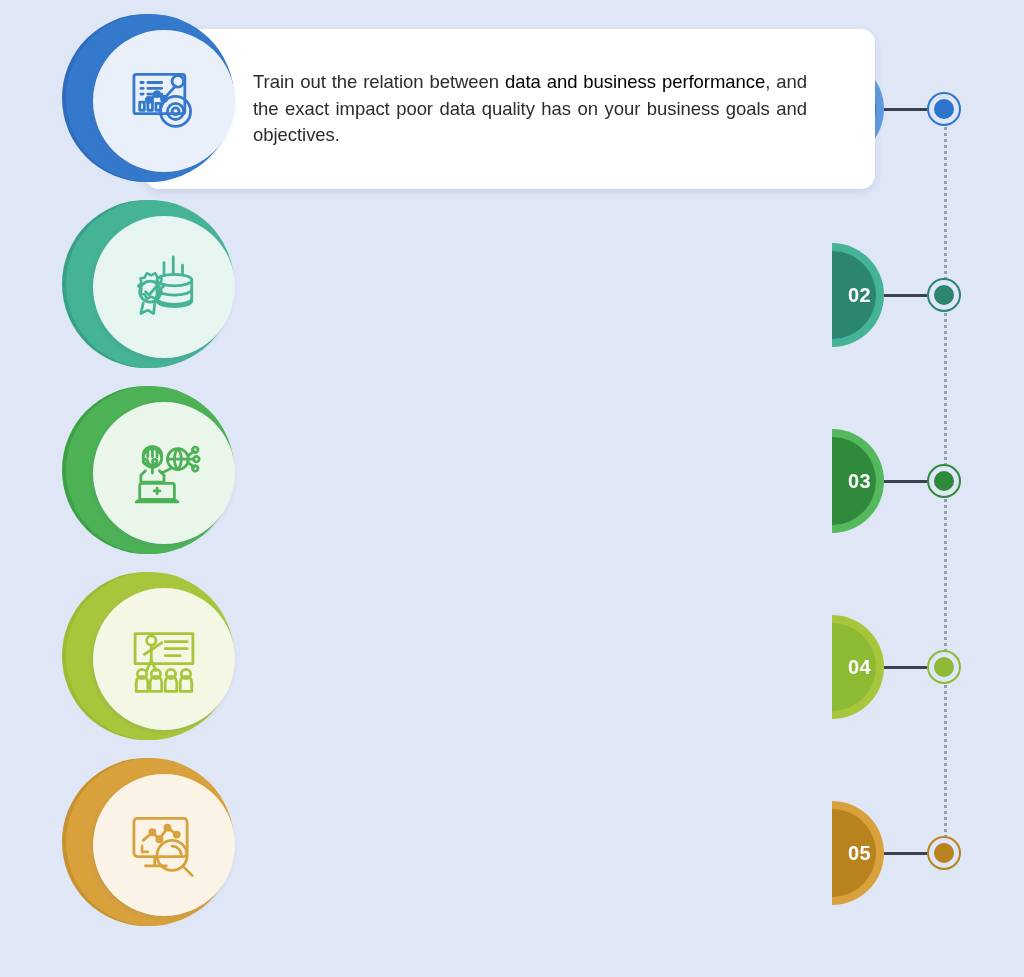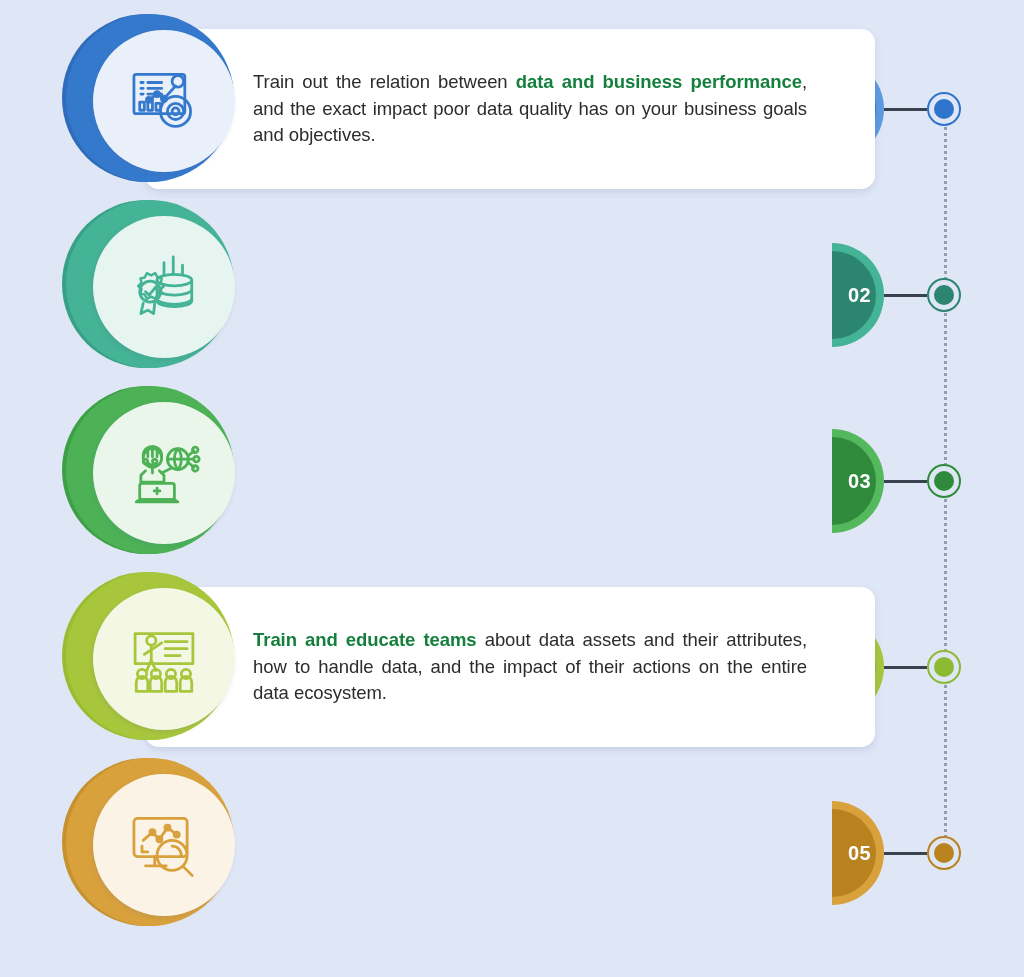--- a/index.html
+++ b/index.html
@@ -167,21 +167,21 @@
     right: 68px;
     top: 50%;
     transform: translateY(-50%);
     font-size: 18.5px;
     line-height: 1.44;
     color: #2c2c2c;
     text-align: justify;
     text-justify: inter-word;
     letter-spacing: -0.05px;
   }
-  .card-text b { color: #15803d; font-weight: bold; }
+  .card-text b { color: #000000; font-weight: normal; }
 </style>
 </head>
 <body>
 
 <div id="infographic">
   <div class="timeline-line"></div>
   <div id="steps-host">
       <div class="step" style="top: 29px;">
         <div class="badge" style="background: rgb(94, 154, 224);">
           <div class="badge-core" style="background: rgb(47, 116, 204);"></div>
@@ -285,23 +285,20 @@
       <div class="step" style="top: 587px;">
         <div class="badge" style="background: rgb(168, 198, 60);">
           <div class="badge-core" style="background: rgb(140, 187, 51);"></div>
           <span class="badge-num">04</span>
         </div>
         <div class="connector" style="background: rgb(58, 66, 80);"></div>
         <div class="tl-dot">
           <div class="ring" style="border-color: rgb(140, 187, 51);"></div>
           <div class="core" style="background: rgb(140, 187, 51);"></div>
         </div>
-        <div class="card">
-          <p class="card-text"><b>Train and educate teams</b><span> about data assets and their attributes, how to handle data, and the impact of their actions on the entire data ecosystem.</span></p>
-        </div>
         <div class="medallion" style="background: rgb(155, 187, 51);">
           <div style="position: absolute; left: 4px; top: 0px; width: 168px; height: 168px; border-radius: 50%; background: rgb(168, 198, 60);"></div>
           <div class="inner" style="background: rgb(243, 247, 228);">
             <div class="icon-wrap">
               <svg viewBox="0 0 64 64">
                 <path d="M7 10h50v26H7z" fill="none" stroke="#a8c63c" stroke-width="2.4" stroke-linecap="round" stroke-linejoin="round"></path>
                 <path d="M33 17h19M33 23h19M33 29h13" fill="none" stroke="#a8c63c" stroke-width="2.4" stroke-linecap="round" stroke-linejoin="round"></path>
                 <circle cx="21" cy="16" r="4" fill="none" stroke="#a8c63c" stroke-width="2.4" stroke-linecap="round" stroke-linejoin="round"></circle>
                 <path d="M21 20v13M21 24l9-6M21 24l-6 4M21 33l-4 9M21 33l4 9" fill="none" stroke="#a8c63c" stroke-width="2.4" stroke-linecap="round" stroke-linejoin="round"></path>
                 <circle cx="13" cy="45" r="4" fill="none" stroke="#a8c63c" stroke-width="2.4" stroke-linecap="round" stroke-linejoin="round"></circle>

